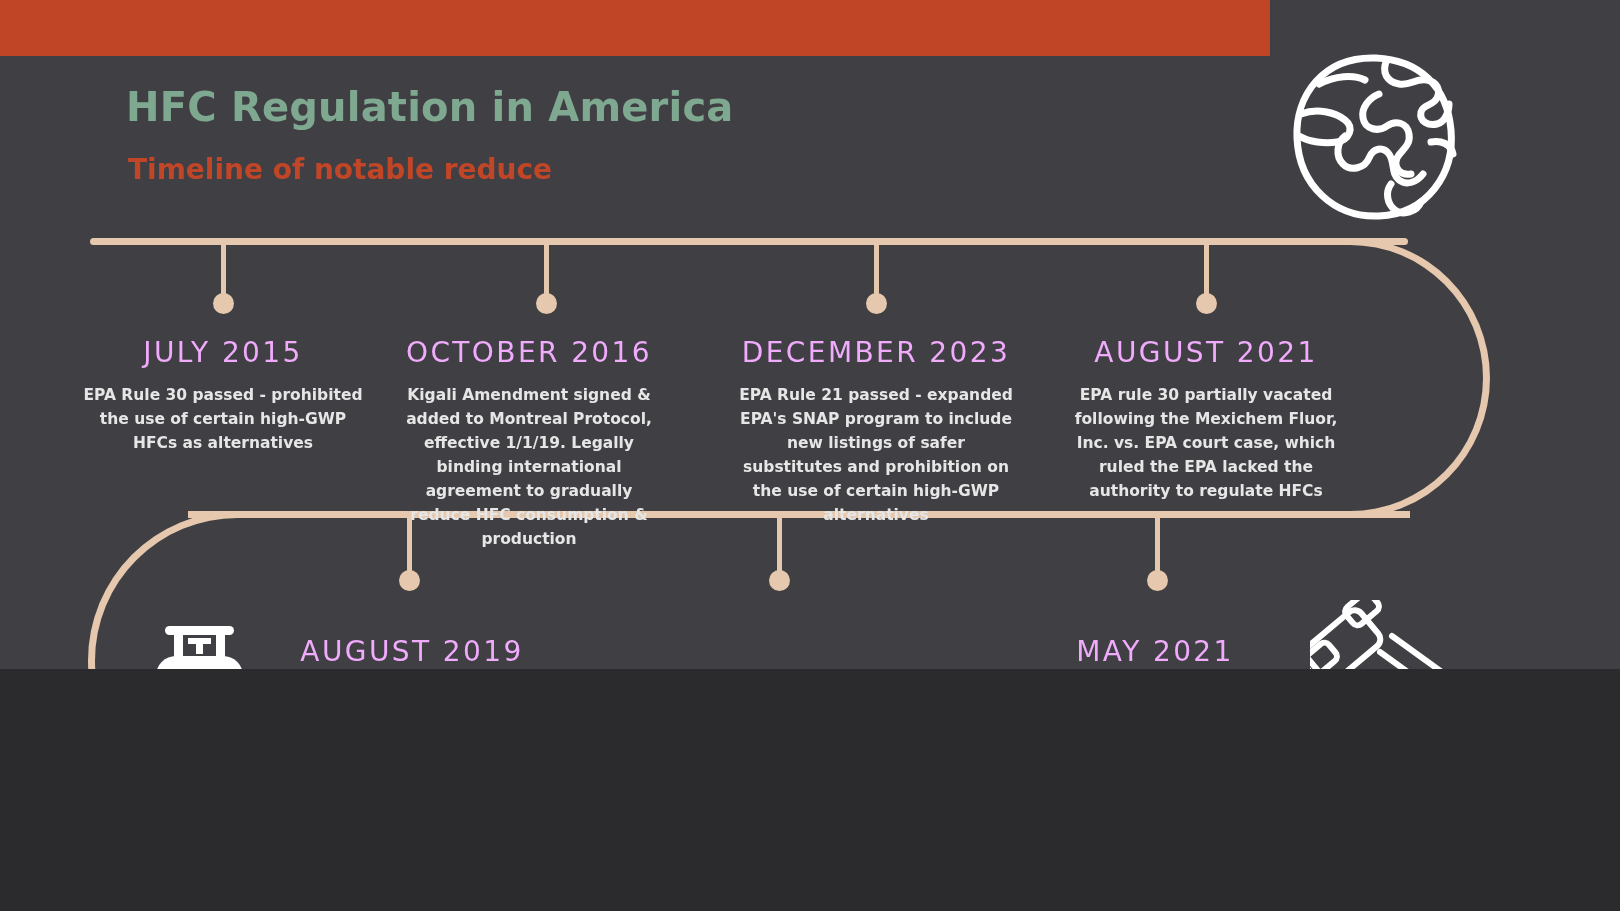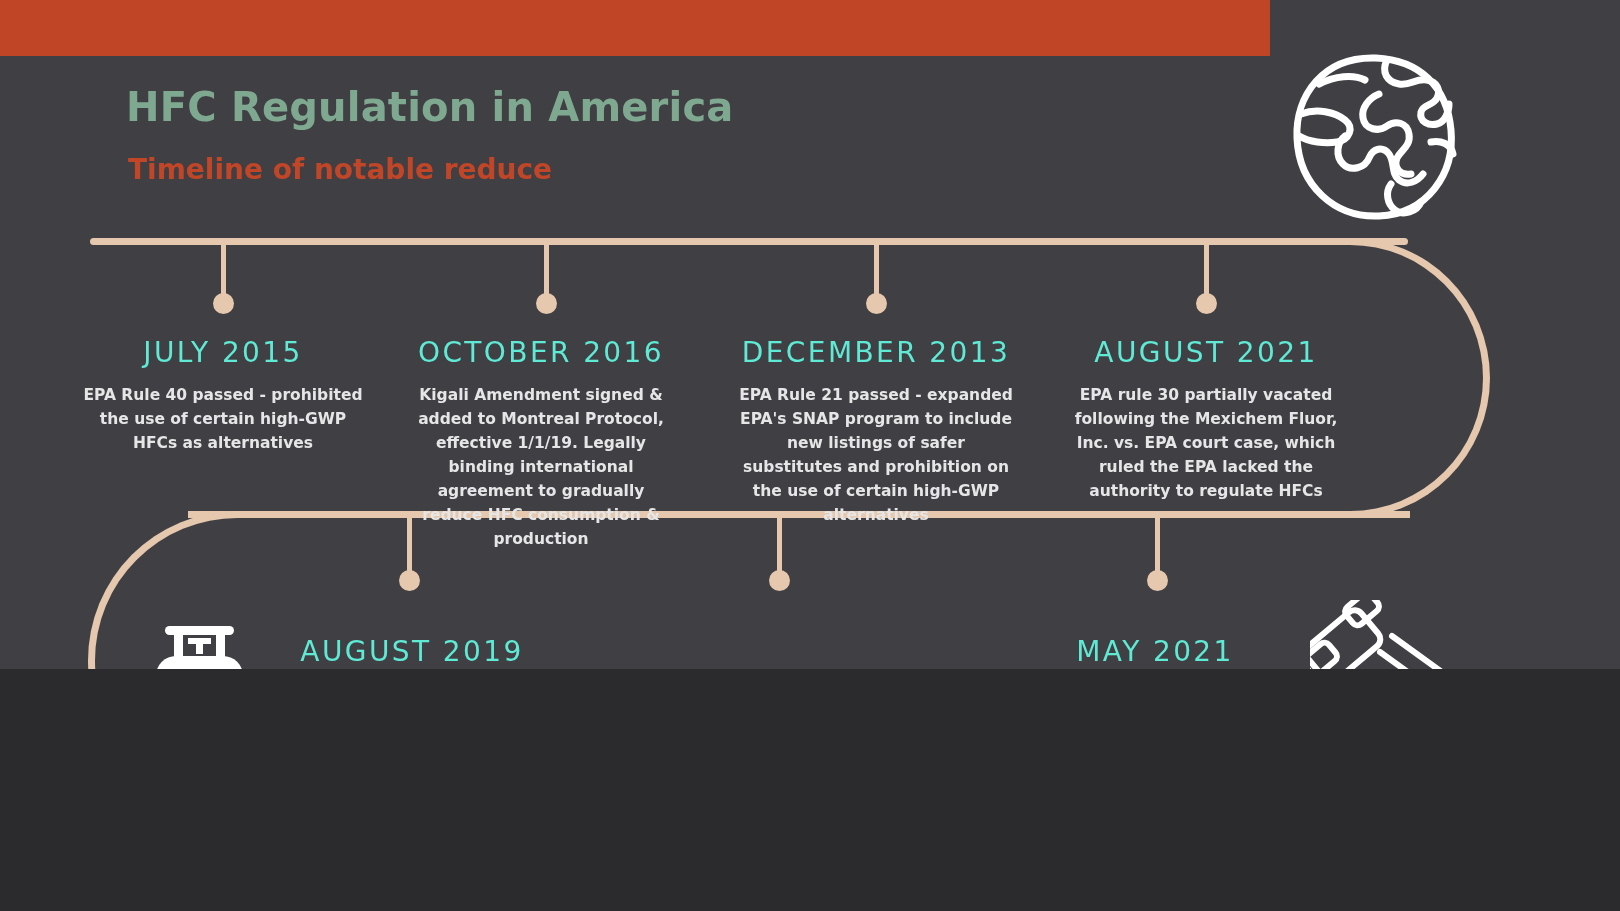--- a/index.html
+++ b/index.html
@@ -80,21 +80,21 @@
     position: absolute;
     width: 21px;
     height: 21px;
     border-radius: 50%;
     background: #E5C8AD;
   }
 
   
   .entry { position: absolute; text-align: center; }
   .entry-date {
-    color: #5eead4;
+    color: #f0abfc;
     font-size: 28px;
     font-weight: 400;
     letter-spacing: 2.4px;
     margin: 0 0 14px 0;
     white-space: nowrap;
   }
   .entry-body {
     color: #E6E6E6;
     font-size: 15.5px;
     font-weight: bold;
@@ -175,30 +175,30 @@
   <div class="dot" style="left:399px; top:570px;"></div>
 
   <div class="stem" style="left:777px; top:515px; height:62px;"></div>
   <div class="dot" style="left:769px; top:570px;"></div>
 
   <div class="stem" style="left:1155px; top:515px; height:62px;"></div>
   <div class="dot" style="left:1147px; top:570px;"></div>
 
   <div class="entry" style="left:76px; top:336px; width:294px;">
     <p class="entry-date">JULY 2015</p>
-    <p class="entry-body">EPA Rule 40 passed - prohibited the use of certain high-GWP HFCs as alternatives</p>
-  </div>
-
-  <div class="entry" style="left:406px; top:336px; width:270px;">
+    <p class="entry-body">EPA Rule 30 passed - prohibited the use of certain high-GWP HFCs as alternatives</p>
+  </div>
+
+  <div class="entry" style="left:394px; top:336px; width:270px;">
     <p class="entry-date">OCTOBER 2016</p>
     <p class="entry-body">Kigali Amendment signed &amp; added to Montreal Protocol, effective 1/1/19. Legally binding international agreement to gradually reduce HFC consumption &amp; production</p>
   </div>
 
   <div class="entry" style="left:736px; top:336px; width:280px;">
-    <p class="entry-date">DECEMBER 2013</p>
+    <p class="entry-date">DECEMBER 2023</p>
     <p class="entry-body">EPA Rule 21 passed - expanded EPA's SNAP program to include new listings of safer substitutes and prohibition on the use of certain high-GWP alternatives</p>
   </div>
 
   <div class="entry" style="left:1068px; top:336px; width:276px;">
     <p class="entry-date">AUGUST 2021</p>
     <p class="entry-body">EPA rule 30 partially vacated following the Mexichem Fluor, Inc. vs. EPA court case, which ruled the EPA lacked the authority to regulate HFCs</p>
   </div>
 
   <div class="entry" style="left:276px; top:635px; width:272px;">
     <p class="entry-date">AUGUST 2019</p>

